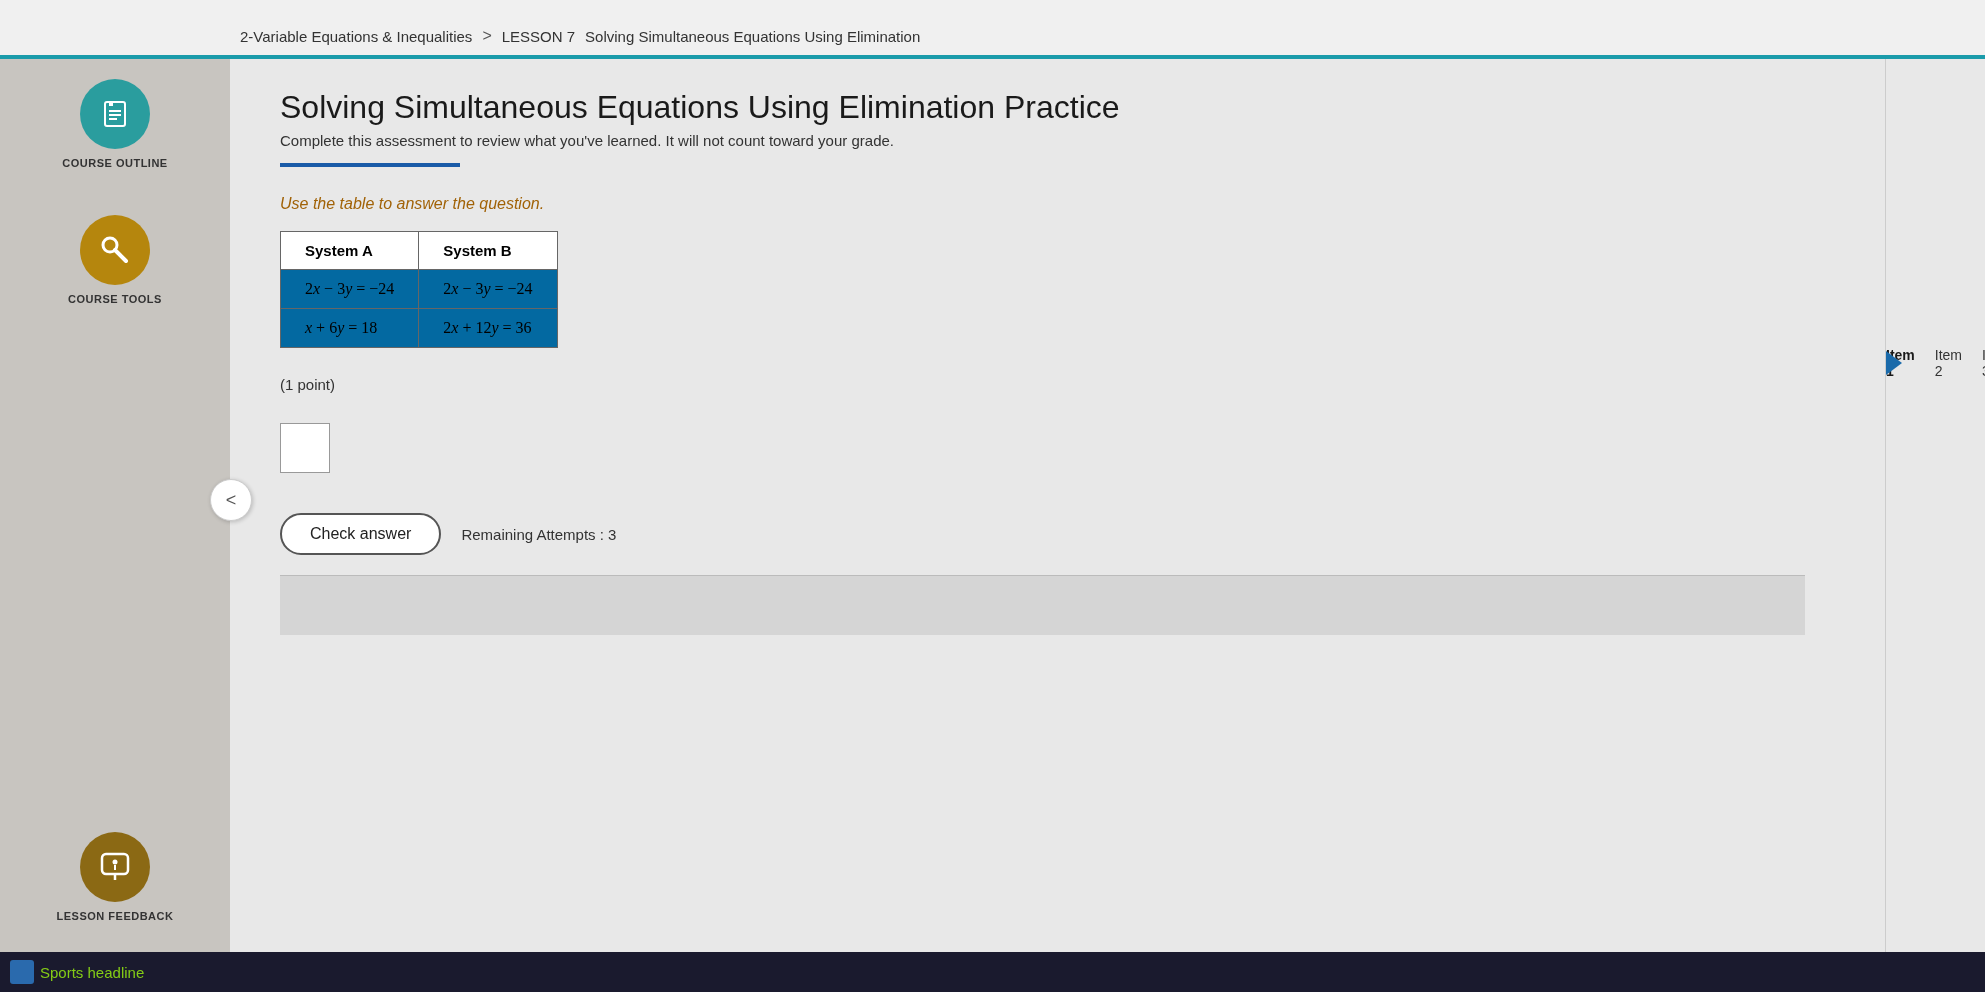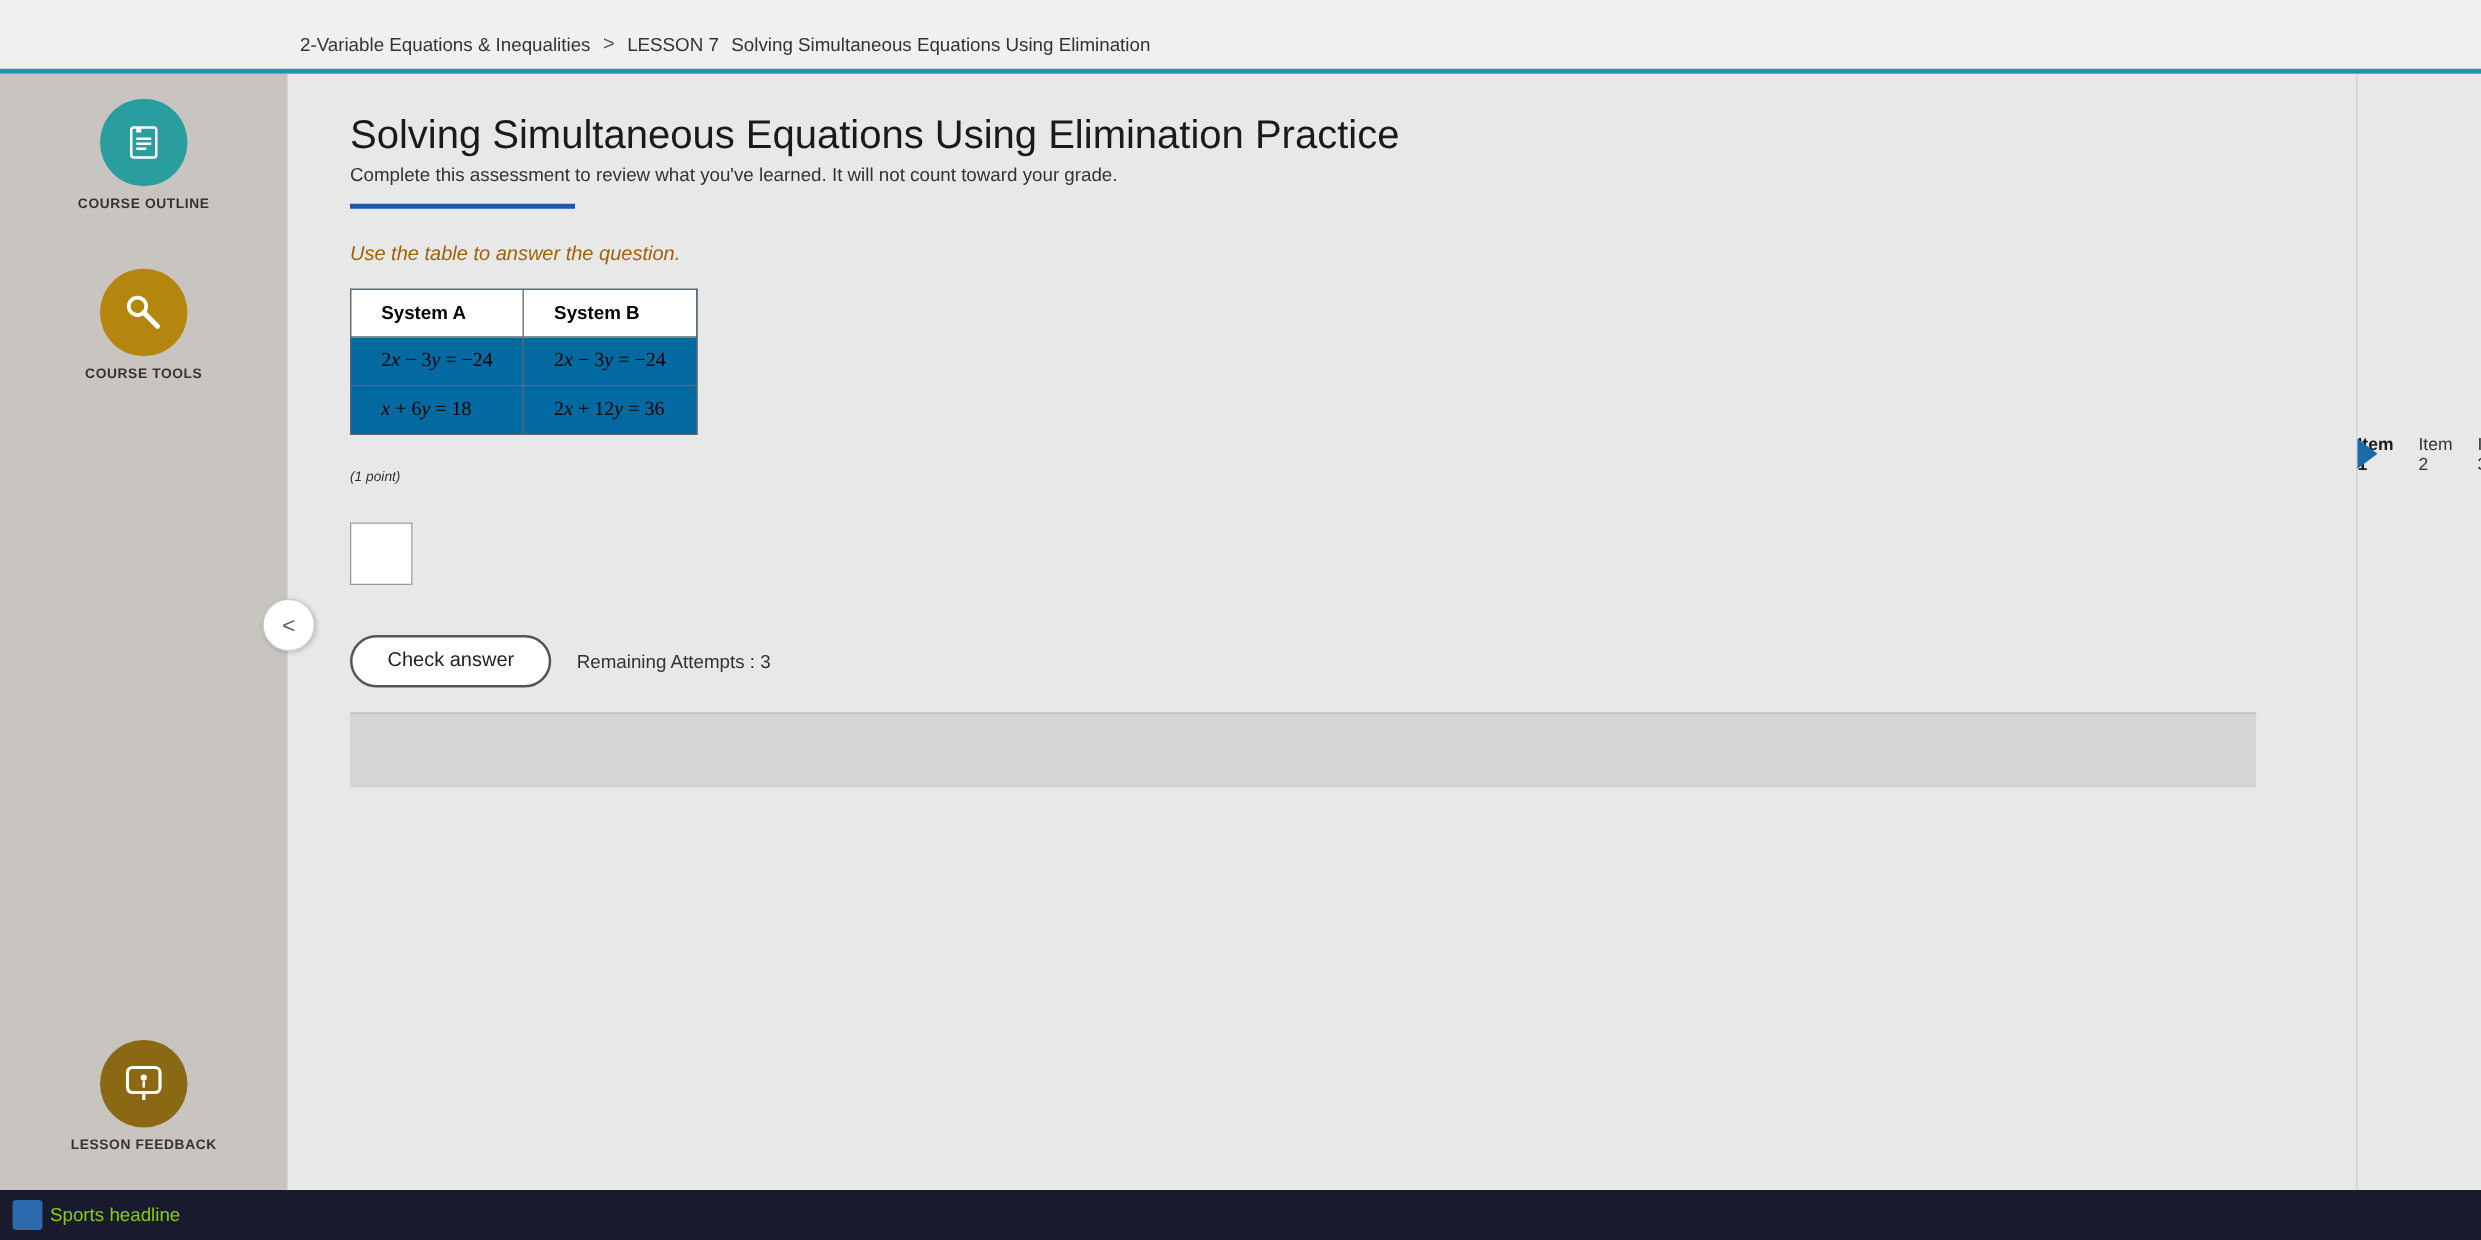--- a/index.html
+++ b/index.html
@@ -159,23 +159,22 @@
       font-family: 'Times New Roman', serif;
       font-size: 16px;
     }
 
     .question-text {
       font-size: 16px;
       color: #222;
       margin-bottom: 8px;
     }
     .point-label {
-      font-style: italic;
-      color: #333;
-      font-size: 11px;
+      color: #333;
+      font-size: 15px;
       margin-bottom: 30px;
     }
 
     
     .answer-box {
       width: 50px;
       height: 50px;
       border: 1px solid #999;
       background: white;
       margin-bottom: 40px;

